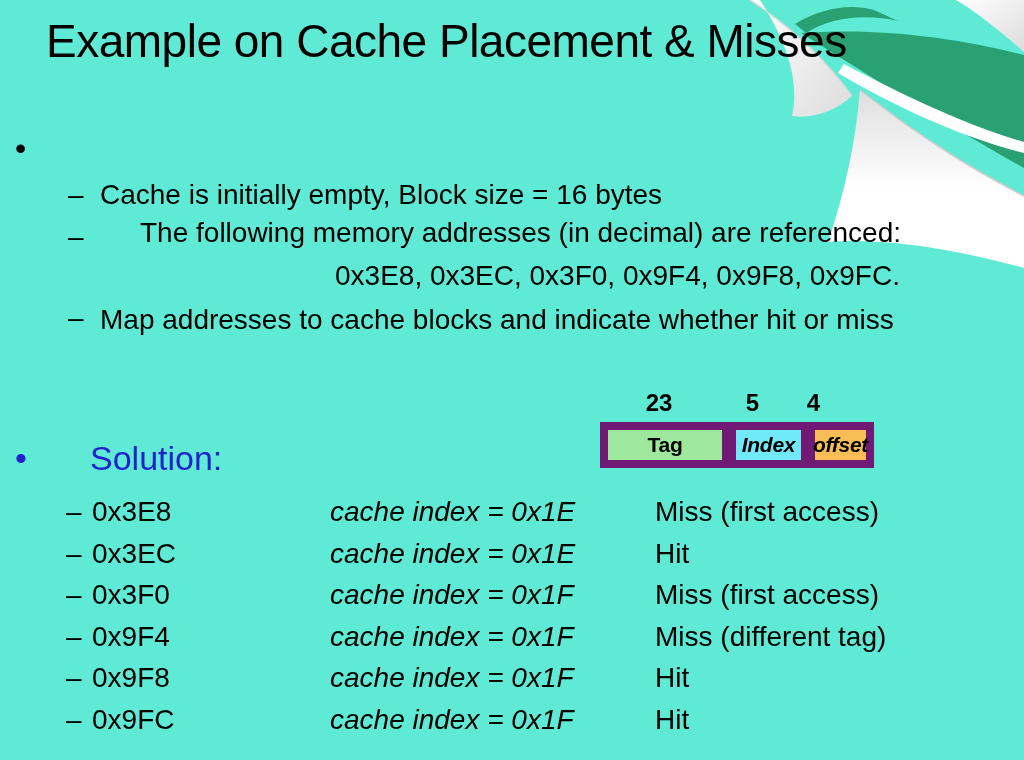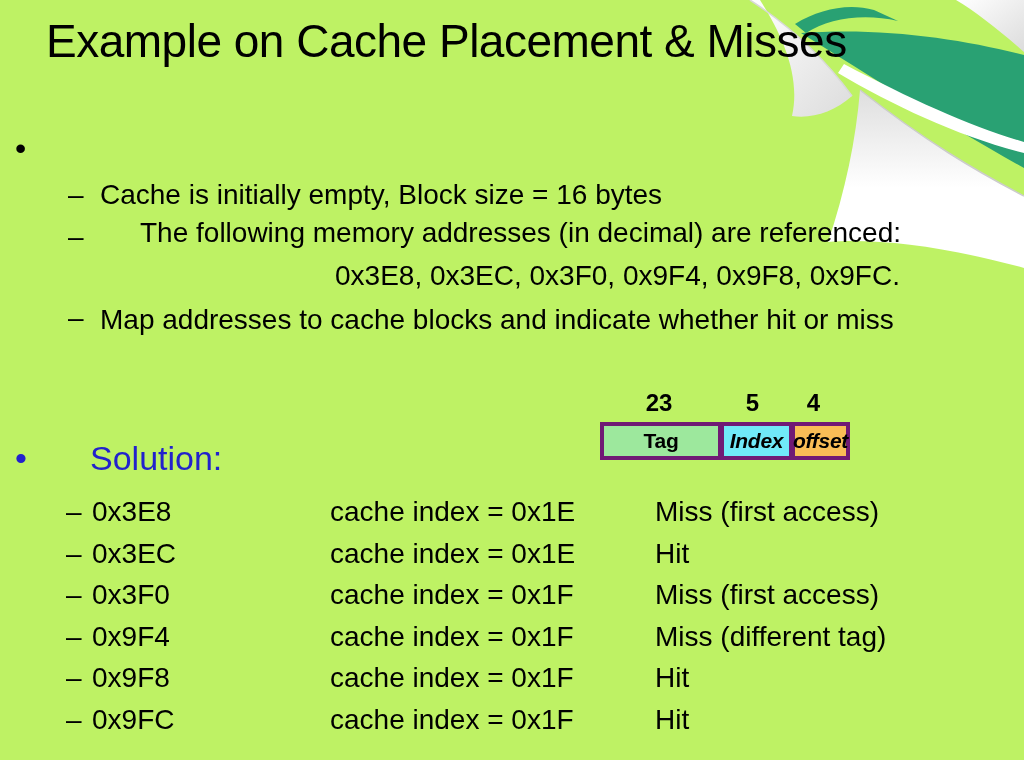--- a/index.html
+++ b/index.html
@@ -1,19 +1,19 @@
 <!DOCTYPE html>
 <html><head>
 <meta charset="utf-8">
 <style>
   html,body{margin:0;padding:0;background:#888;}
   .slide{
     position:relative;
     width:1024px;height:760px;
-    background:#bef264;
+    background:#5eead4;
     overflow:hidden;
     font-family:"Liberation Sans", sans-serif;
     color:#000;
   }
   .corner-svg{position:absolute;top:0;left:0;pointer-events:none;}
   .title{
     position:absolute;left:46px;top:14px;
     font-size:46px;line-height:54px;font-weight:400;
     letter-spacing:-0.5px;white-space:nowrap;z-index:5;
   }
@@ -41,34 +41,34 @@
   .bits-row span{
     display:block;text-align:center;
     font-size:24px;font-weight:bold;line-height:24px;
   }
   .bit-w0{width:118px;} .bit-w1{width:69px;} .bit-w2{width:53px;}
 
   .fields-row{
     position:absolute;left:600px;top:422px;display:flex;z-index:4;
   }
   .field{
-    height:30px;border:4px solid #701a75;
+    height:30px;border:8px solid #701a75;
     display:flex;align-items:center;justify-content:center;
     font-size:21px;font-weight:bold;letter-spacing:-0.3px;
   }
   .field + .field{margin-left:-2px;font-style:italic;}
   .field-0{width:114px;} .field-1{width:65px;} .field-2{width:51px;}
 
   .sol-bullet{left:15px;top:437px;font-size:34px;line-height:42px;}
   .sol-heading{left:55px;top:437px;font-size:34px;line-height:42px;margin-left:35px;}
 
   .sol-row{position:absolute;left:0;width:1024px;height:34px;}
   .sol-row .dash{position:absolute;left:66px;}
   .sol-row .addr{position:absolute;left:92px;}
-  .sol-row .cidx{position:absolute;left:330px;}
+  .sol-row .cidx{position:absolute;left:330px;font-style:italic;}
   .sol-row .res{position:absolute;left:655px;}
 </style>
 </head>
 <body>
 
 <div class="slide">
 
   <svg class="corner-svg" viewBox="0 0 1024 760" width="1024" height="760">
     <defs>
       <linearGradient id="g1" x1="0" y1="0" x2="1" y2="1">

